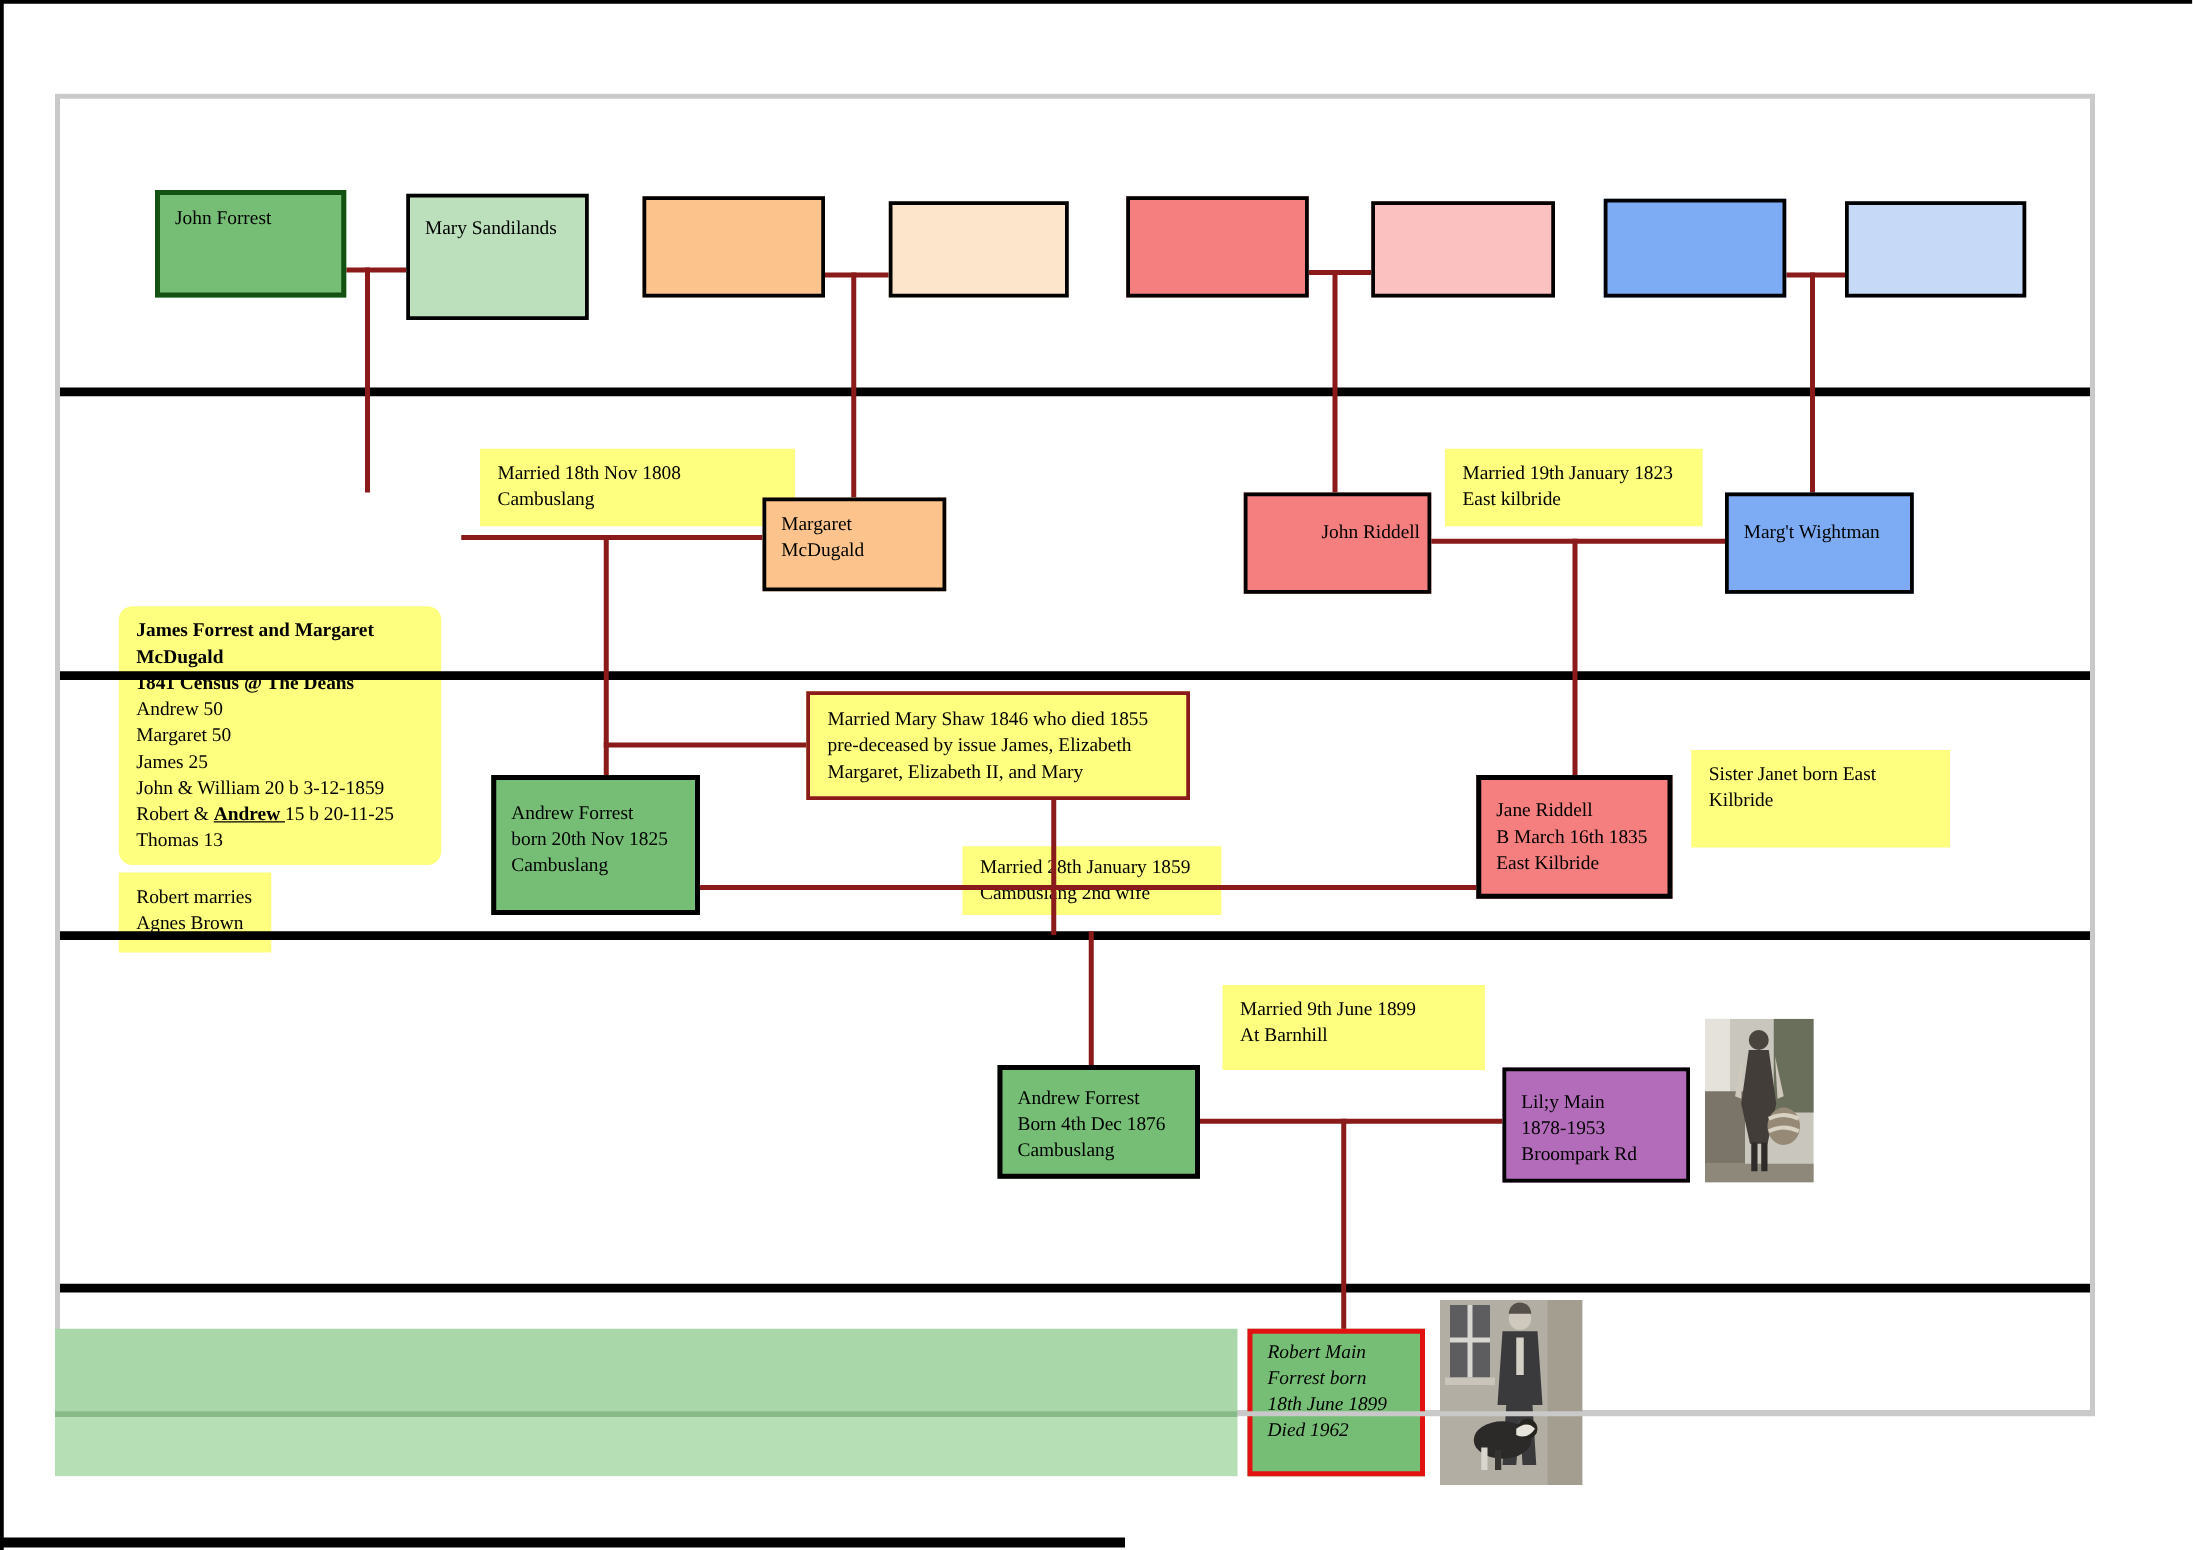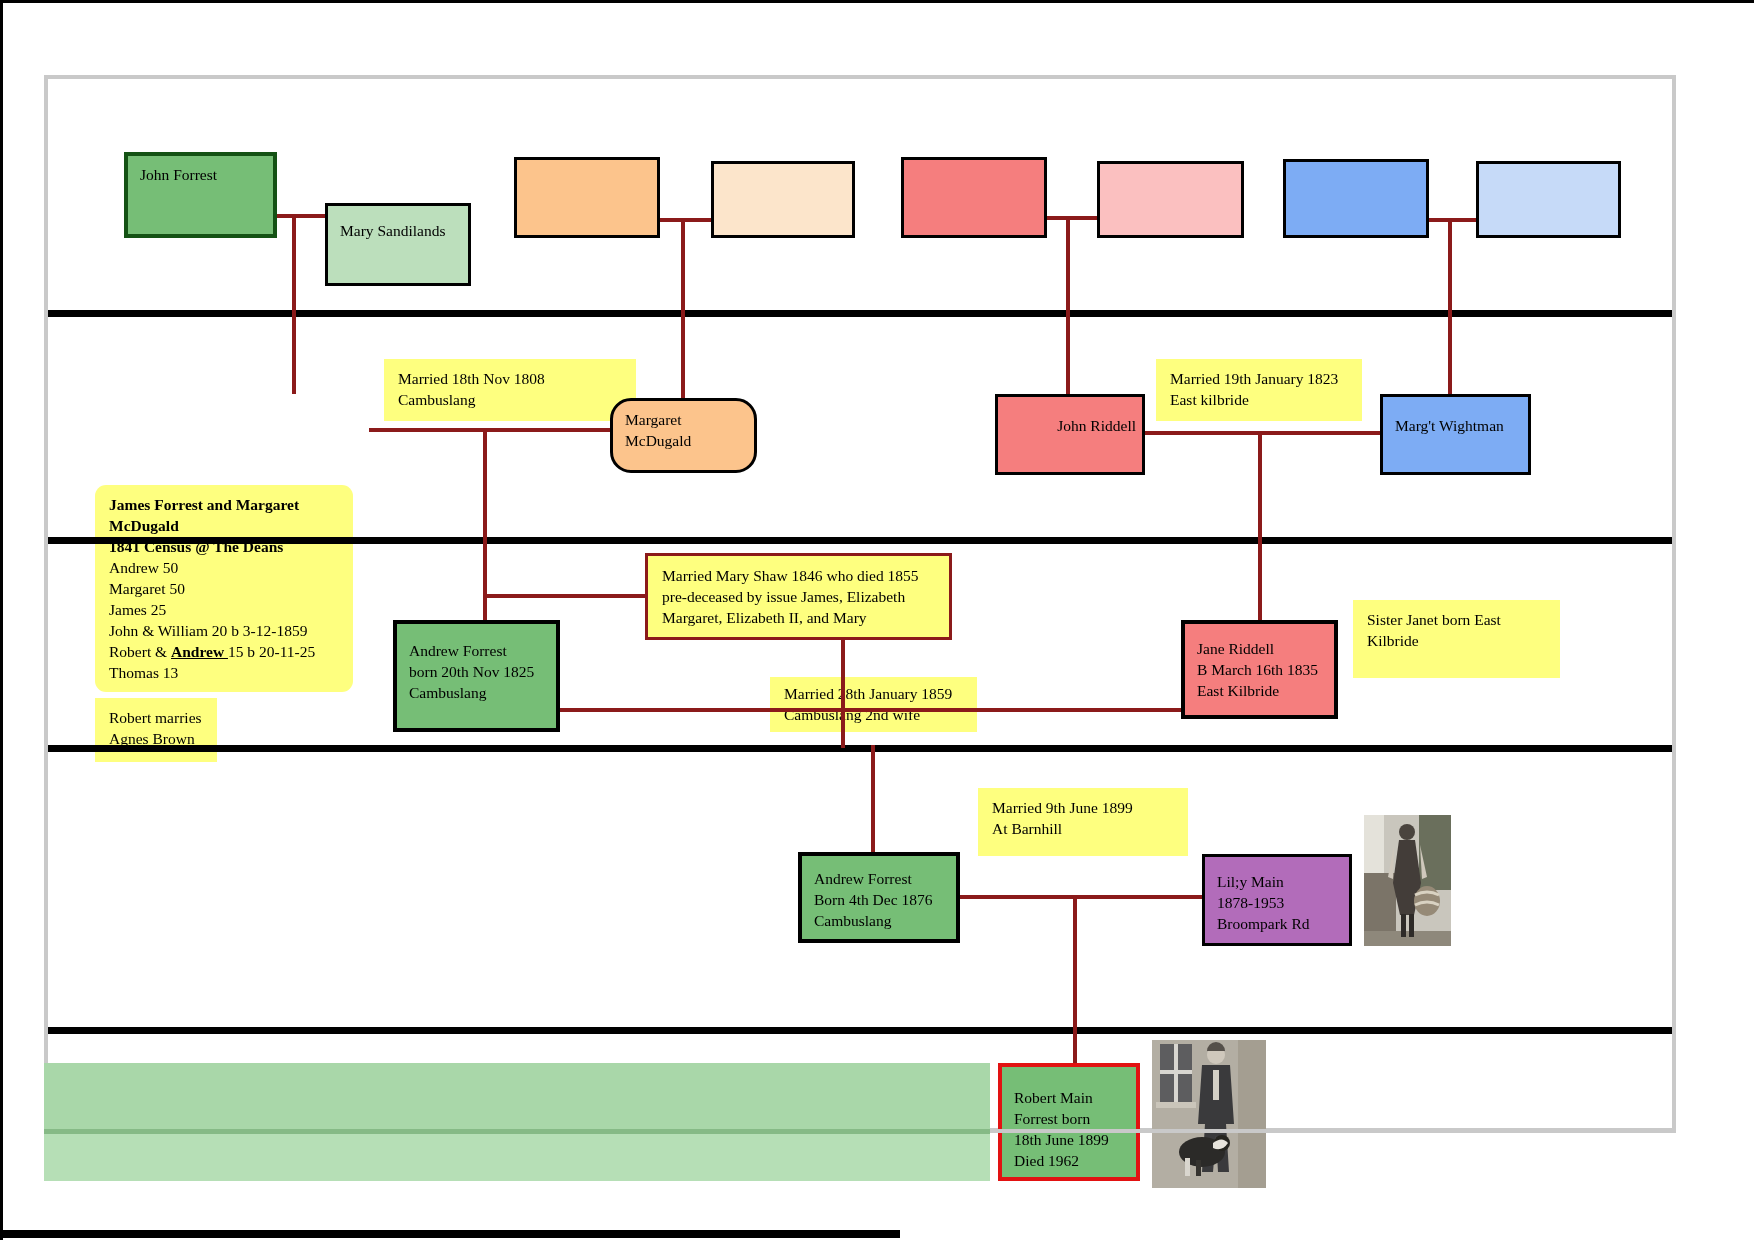--- a/index.html
+++ b/index.html
@@ -64,33 +64,33 @@
   <div class="vline" style="left:871px;top:745px;width:4px;height:107px;"></div>
 
   <div class="hline" style="left:960px;top:895px;width:242px;height:4px;"></div>
   <div class="vline" style="left:1073px;top:895px;width:4px;height:170px;"></div>
 
   <div class="pbox" style="left:124px;top:152px;width:153px;height:86px;background:#76be76;border:4px solid #145214;">
     <div class="pad">
         <span class="ln">John Forrest</span>
       </div>
   </div>
-  <div class="pbox" style="left:325px;top:155px;width:146px;height:83px;background:#bcdfbc;margin-top:48px;">
+  <div class="pbox" style="left:325px;top:155px;width:146px;height:101px;background:#bcdfbc;">
     <div class="pad" style="padding-top:14px;">
         <span class="ln">Mary Sandilands</span>
       </div>
   </div>
   <div class="pbox" style="left:514px;top:157px;width:146px;height:81px;background:#fcc48c;"></div>
   <div class="pbox" style="left:711px;top:161px;width:144px;height:77px;background:#fce5cb;"></div>
   <div class="pbox" style="left:901px;top:157px;width:146px;height:81px;background:#f57e7e;"></div>
   <div class="pbox" style="left:1097px;top:161px;width:147px;height:77px;background:#fbc0c0;"></div>
   <div class="pbox" style="left:1283px;top:159px;width:146px;height:79px;background:#7dacf4;"></div>
   <div class="pbox" style="left:1476px;top:161px;width:145px;height:77px;background:#c6daf8;"></div>
 
-  <div class="pbox" style="left:610px;top:398px;width:147px;height:75px;background:#fcc48c;border-radius:21px;">
+  <div class="pbox" style="left:610px;top:398px;width:147px;height:75px;background:#fcc48c;">
     <div class="pad">
       <span class="ln">Margaret</span>
       <span class="ln">McDugald</span>
     </div>
   </div>
   <div class="pbox" style="left:995px;top:394px;width:150px;height:81px;background:#f57e7e;text-align:right;">
     <div class="pad" style="padding-top:18px;">
         <span class="ln">John Riddell</span>
       </div>
   </div>
@@ -124,21 +124,21 @@
   </div>
   <div class="pbox" style="left:1202px;top:854px;width:150px;height:92px;background:#b26cba;">
     <div class="pad" style="padding-top:14px;">
       <span class="ln">Lil;y Main</span>
       <span class="ln">1878-1953</span>
       <span class="ln">Broompark Rd</span>
     </div>
   </div>
 
   <div class="pbox" style="left:998px;top:1063px;width:142px;height:118px;background:#76be76;border:4px solid #e21212;">
-    <div class="pad" style="padding-top:20px;">
+    <div class="pad" style="padding-top:4px;font-style:italic;">
       <span class="ln">Robert Main</span>
       <span class="ln">Forrest born</span>
       <span class="ln">18th June 1899</span>
       <span class="ln">Died 1962</span>
     </div>
   </div>
 
   <div class="note" style="left:384px;top:359px;width:252px;height:62px;">
     <span class="ln">Married 18th Nov 1808</span>
     <span class="ln">Cambuslang</span>

